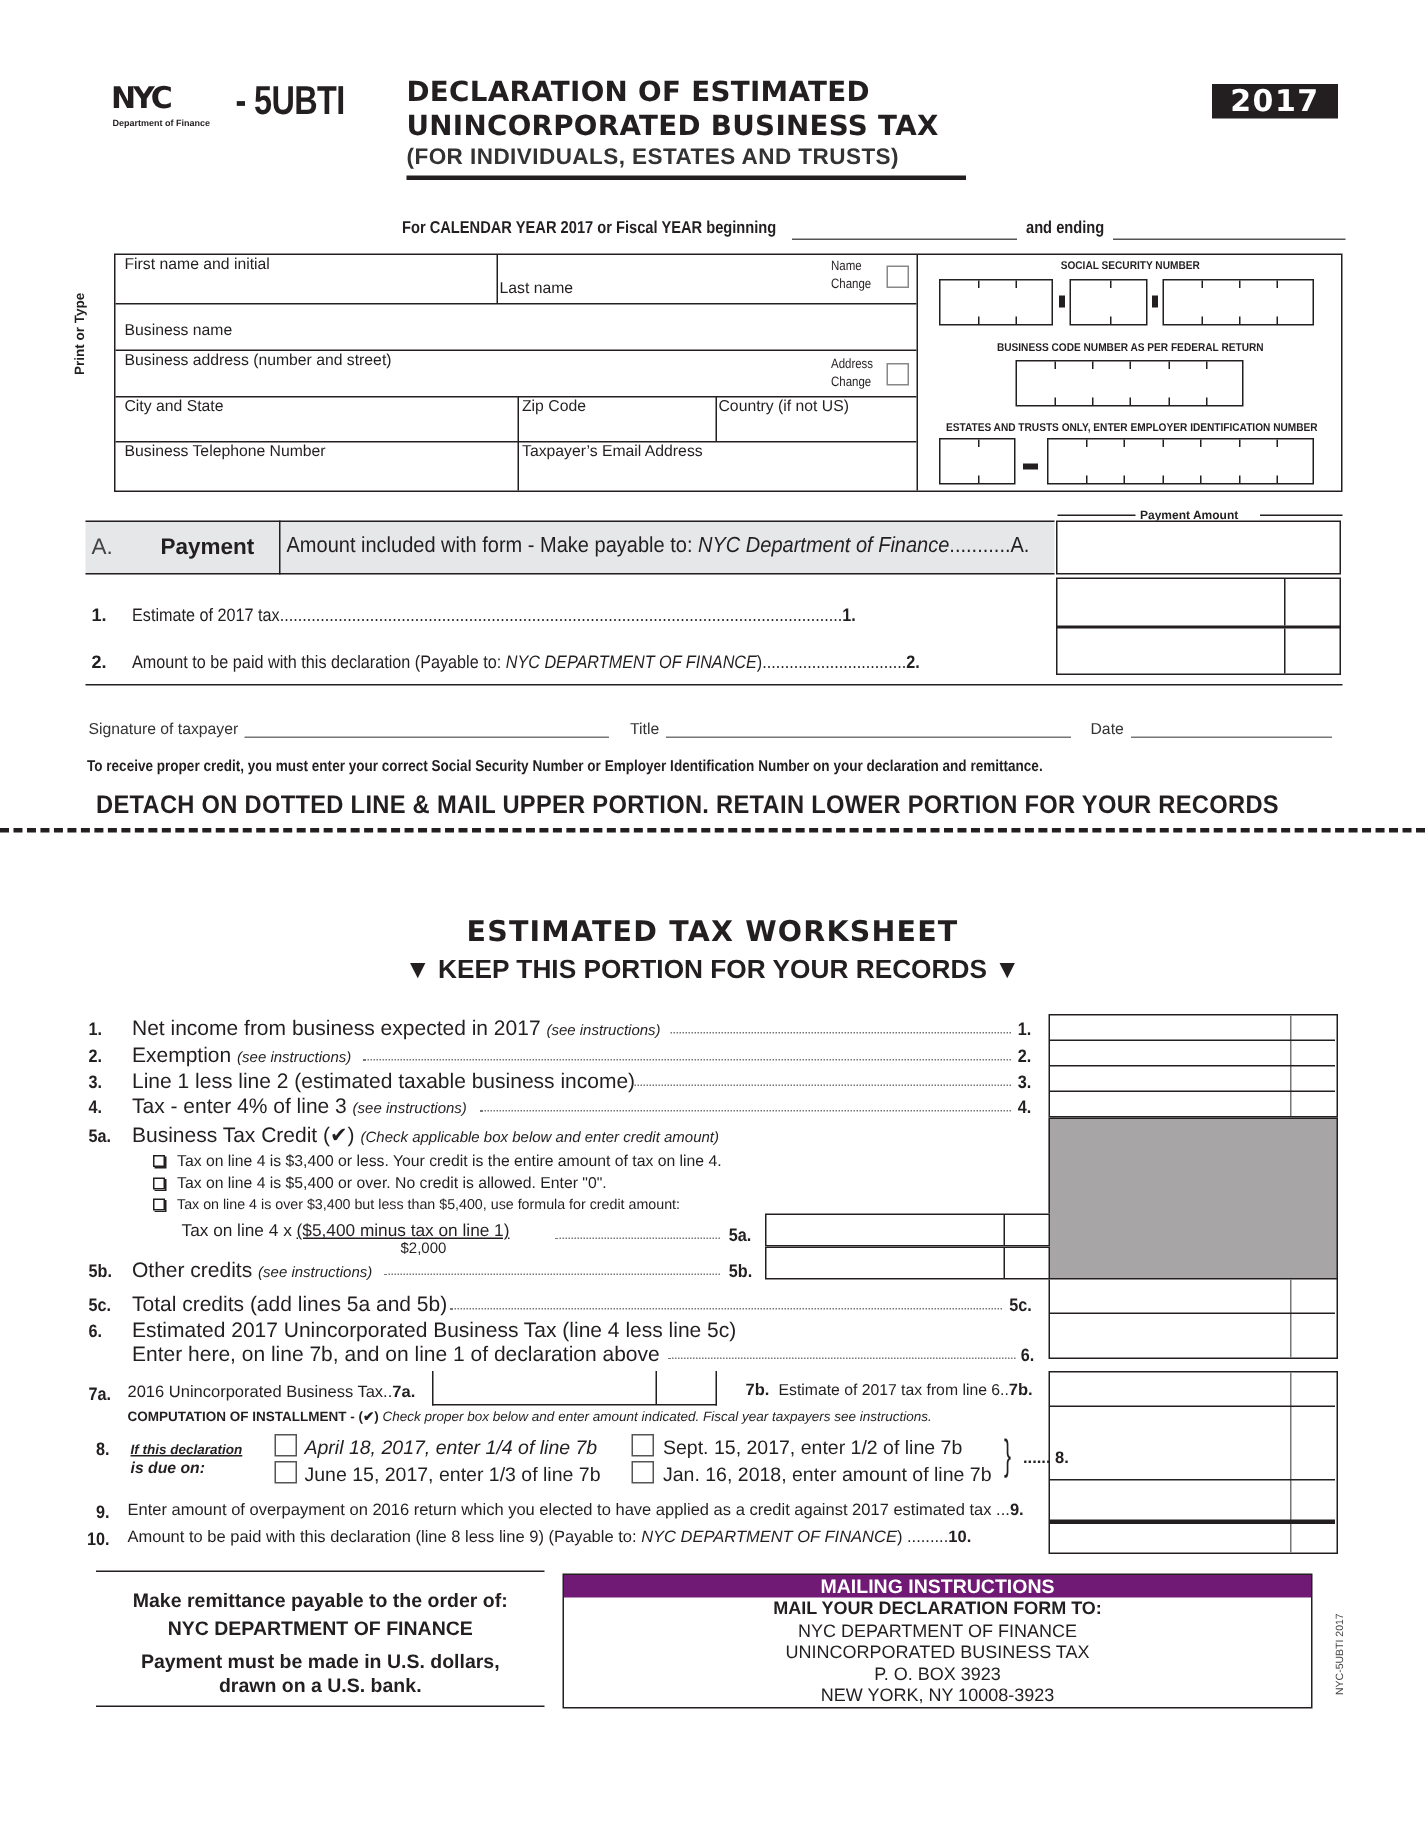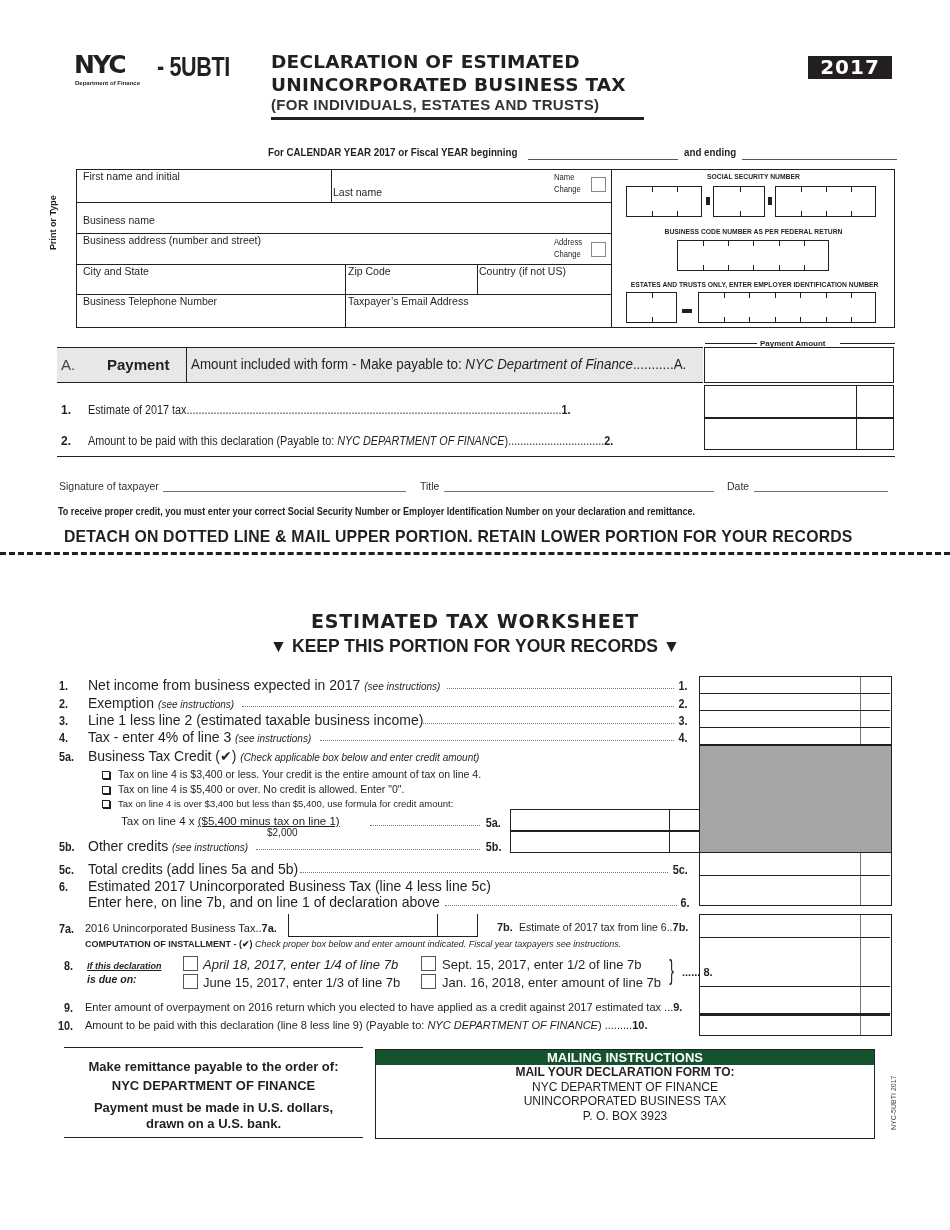--- a/index.html
+++ b/index.html
@@ -1,20 +1,20 @@
 <!DOCTYPE html>
 <html><head>
 <meta charset="utf-8">
 <style>
   * { box-sizing: border-box; margin: 0; padding: 0; }
   body { width: 950px; height: 1230px; background: #fff; font-family: "Liberation Sans", sans-serif; color: #231f20; position: relative; overflow: hidden; }
   .abs { position: absolute; }
 
   
-  .logo { left: 74px; top: 53px; font-family: "DejaVu Sans", sans-serif; font-weight: 900; font-size: 25px; letter-spacing: -2px; line-height: 24px; }
+  .logo { left: 74px; top: 53px; font-family: "DejaVu Sans", sans-serif; font-weight: 900; font-size: 20px; letter-spacing: -2px; line-height: 24px; }
   .logo-sub { left: 75px; top: 80px; font-size: 6px; font-weight: bold; }
   .form-id { left: 157px; top: 52px; font-size: 27px; font-weight: bold; transform: scaleX(0.8); transform-origin: left; letter-spacing: -0.5px; }
   .title1, .title2 { left: 271px; font-family: "DejaVu Sans", sans-serif; font-weight: 900; font-size: 18.5px; letter-spacing: 0.2px; }
   .title1 { top: 51px; }
   .title2 { top: 74px; }
   .title3 { left: 271px; top: 96px; font-size: 15px; font-weight: bold; color: #333; letter-spacing: 0.3px; }
   .title-rule { left: 271px; top: 117px; width: 373px; height: 3px; background: #231f20; }
   .year-badge { left: 808px; top: 56px; width: 84px; height: 23px; background: #231f20; color: #fff; font-family: "DejaVu Sans", sans-serif; font-weight: 900; font-size: 20px; text-align: center; line-height: 23px; letter-spacing: 1px; }
 
   .fy-line { left: 268px; top: 146px; font-size: 11.5px; font-weight: bold; transform: scaleX(0.85); transform-origin: left; white-space: nowrap; }
@@ -72,21 +72,21 @@
   .chk2 { position: absolute; width: 15px; height: 15px; border: 1px solid #555; }
   .date-opt { position: absolute; font-size: 13px; white-space: nowrap; }
 
   .right-col { position: absolute; left: 699px; width: 193px; border: 1.5px solid #231f20; background: #fff; }
   .right-col .cents { position: absolute; left: 160px; top: 0; bottom: 0; width: 1px; background: #777; }
   .gray-fill { position: absolute; background: #a7a5a6; border: 1.5px solid #231f20; }
 
   .remit-box { left: 64px; top: 1047px; width: 299px; height: 91px; border-top: 1.5px solid #231f20; border-bottom: 1.5px solid #231f20; text-align: center; }
   .remit-l { font-size: 13px; font-weight: bold; line-height: 16px; }
   .mail-box { left: 375px; top: 1049px; width: 500px; height: 90px; border: 1px solid #231f20; text-align: center; }
-  .mail-head { background: #14532d; color: #fff; font-size: 13px; font-weight: bold; height: 15px; line-height: 15px; }
+  .mail-head { background: #701a75; color: #fff; font-size: 13px; font-weight: bold; height: 15px; line-height: 15px; }
   .mail-l { font-size: 12px; line-height: 14.5px; }
   .side-code { left: 890px; top: 1130px; font-size: 7px; transform: rotate(-90deg); transform-origin: left top; white-space: nowrap; color: #444; }
 </style>
 </head>
 <body>
 
 <div class="abs logo">NYC</div>
 <div class="abs logo-sub">Department of Finance</div>
 <div class="abs form-id">- 5UBTI</div>
 <div class="abs title1">DECLARATION OF ESTIMATED</div>
@@ -332,15 +332,16 @@
   <div class="remit-l" style="margin-top:6px;">Payment must be made in U.S. dollars,</div>
   <div class="remit-l">drawn on a U.S. bank.</div>
 </div>
 
 <div class="abs mail-box">
   <div class="mail-head">MAILING INSTRUCTIONS</div>
   <div class="mail-l" style="font-weight:bold;">MAIL YOUR DECLARATION FORM TO:</div>
   <div class="mail-l">NYC DEPARTMENT OF FINANCE</div>
   <div class="mail-l">UNINCORPORATED BUSINESS TAX</div>
   <div class="mail-l">P. O. BOX 3923</div>
+  <div class="mail-l">NEW YORK, NY 10008-3923</div>
 </div>
 
 <div class="abs side-code">NYC-5UBTI  2017</div>
 
 </body></html>

